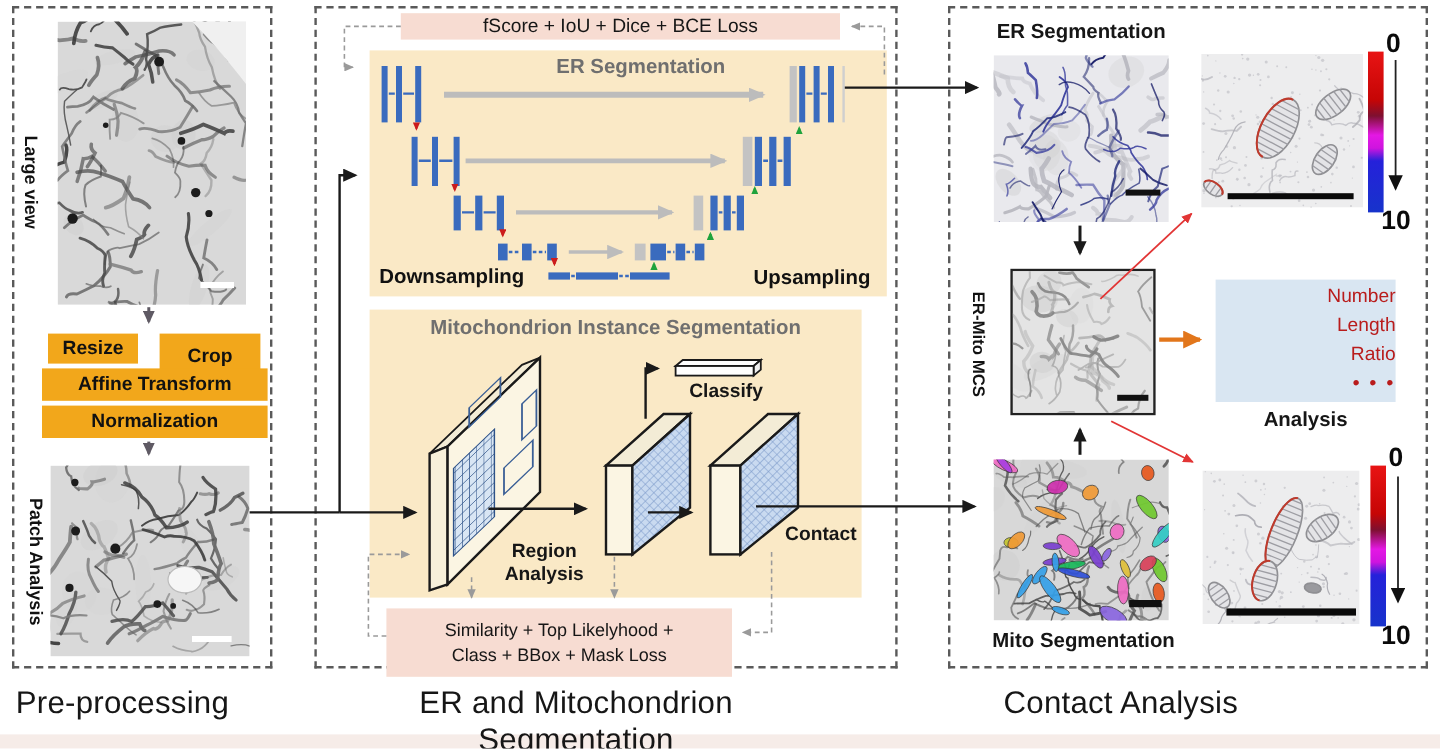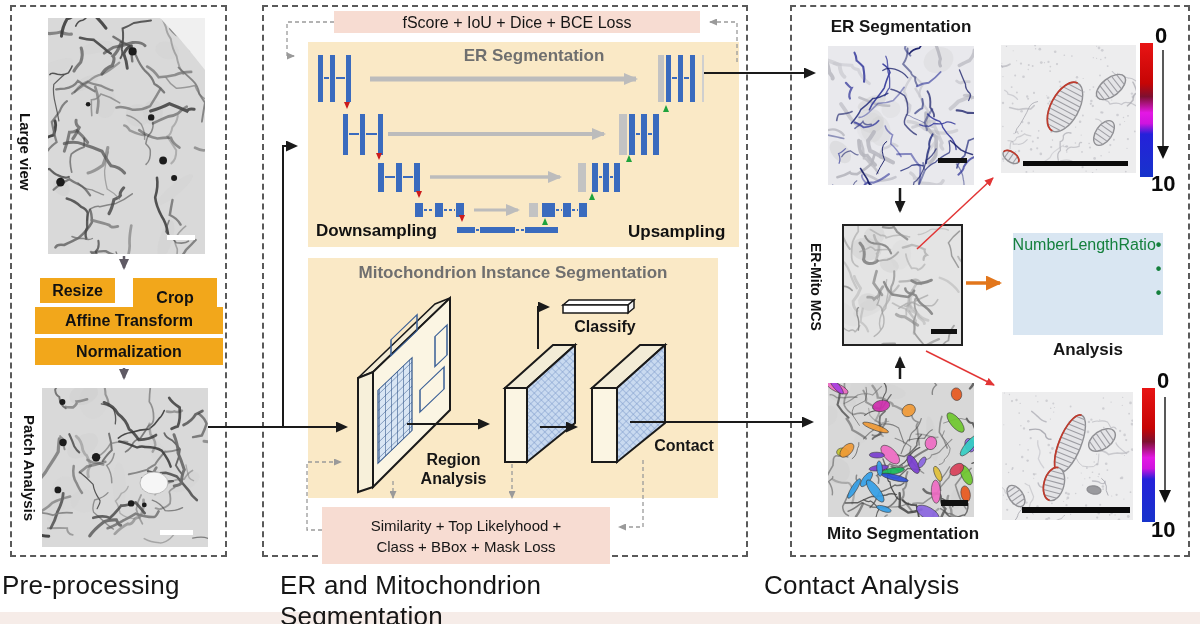--- a/index.html
+++ b/index.html
@@ -1,36 +1,36 @@
 <!DOCTYPE html>
 <html style="--panel_border: #5a5a5a; --step_box: #F2A71B; --net_panel: #FAE9C6; --loss_box: #F7DCD2; --analysis_box: #D9E6F2; --bar_blue: #3A6BBE; --accent_orange: #E2761B; --accent_red: #E23535;"><head>
 <meta charset="utf-8">
 <style>
   html,body{margin:0;padding:0;background:#fff;}
   #fig{position:relative;width:1200px;height:624px;background:#ffffff;overflow:hidden;
        font-family:"Liberation Sans", sans-serif;color:#151515;}
   .panel{position:absolute;border:2px dashed var(--panel_border,#5a5a5a);z-index:1;}
-  .caption{position:absolute;font-size:26px;color:#161616;text-align:left;z-index:2;letter-spacing:.2px;}
+  .caption{position:absolute;font-size:26px;color:#161616;text-align:center;z-index:2;letter-spacing:.2px;}
   .vlabel{position:absolute;writing-mode:vertical-rl;text-orientation:sideways;font-weight:bold;
           font-size:15px;text-align:center;z-index:2;color:#111;}
   .step{position:absolute;background:var(--step_box,#F2A71B);color:#111;font-weight:bold;font-size:16px;
         display:flex;align-items:center;justify-content:center;z-index:2;}
   .lossbox{position:absolute;background:var(--loss_box,#F7DCD2);font-weight:normal;font-size:16px;color:#161616;
         display:flex;flex-direction:column;align-items:center;justify-content:center;line-height:21px;z-index:2;text-align:center;}
   .ybox{position:absolute;background:var(--net_panel,#FAE9C6);z-index:1;}
   .ybox svg{position:absolute;left:0;top:0;}
   .gtitle{position:absolute;color:#6f6f6f;font-size:17px;font-weight:600;text-align:center;z-index:2;}
   .blabel{position:absolute;font-weight:bold;font-size:17px;color:#111;z-index:2;}
   .slabel{position:absolute;font-weight:600;font-size:16px;color:#161616;z-index:2;text-align:center;line-height:19px;}
   .rlabel{position:absolute;font-size:17px;font-weight:600;text-align:center;z-index:2;color:#161616;}
   .cnum{position:absolute;font-size:22px;font-weight:bold;z-index:2;color:#0a0a0a;}
   .em{position:absolute;z-index:2;}
   .analysis{position:absolute;background:var(--analysis_box,#D9E6F2);z-index:2;
-        display:flex;flex-direction:row;align-items:flex-start;justify-content:center;
-        font-size:16px;font-weight:500;color:#15803d;line-height:24px;text-align:center;}
+        display:flex;flex-direction:column;align-items:flex-end;justify-content:center;
+        font-size:16px;font-weight:500;color:#b91c1c;line-height:24px;text-align:center;}
   .cbar{position:absolute;z-index:2;width:13px;height:134px;
         background:linear-gradient(180deg,#e81414 0%,#c60505 30%,#7e1030 40%,#e418e4 52%,#cf14df 60%,#2521da 68%,#1733cb 100%);}
   #overlay{position:absolute;left:0;top:0;z-index:4;pointer-events:none;}
   #bottom-strip{position:absolute;left:0;top:612px;width:1200px;height:12px;background:#f6ece8;z-index:0;}
 </style>
 </head>
 <body>
 
 <div id="fig">
   <div id="bottom-strip"></div>

